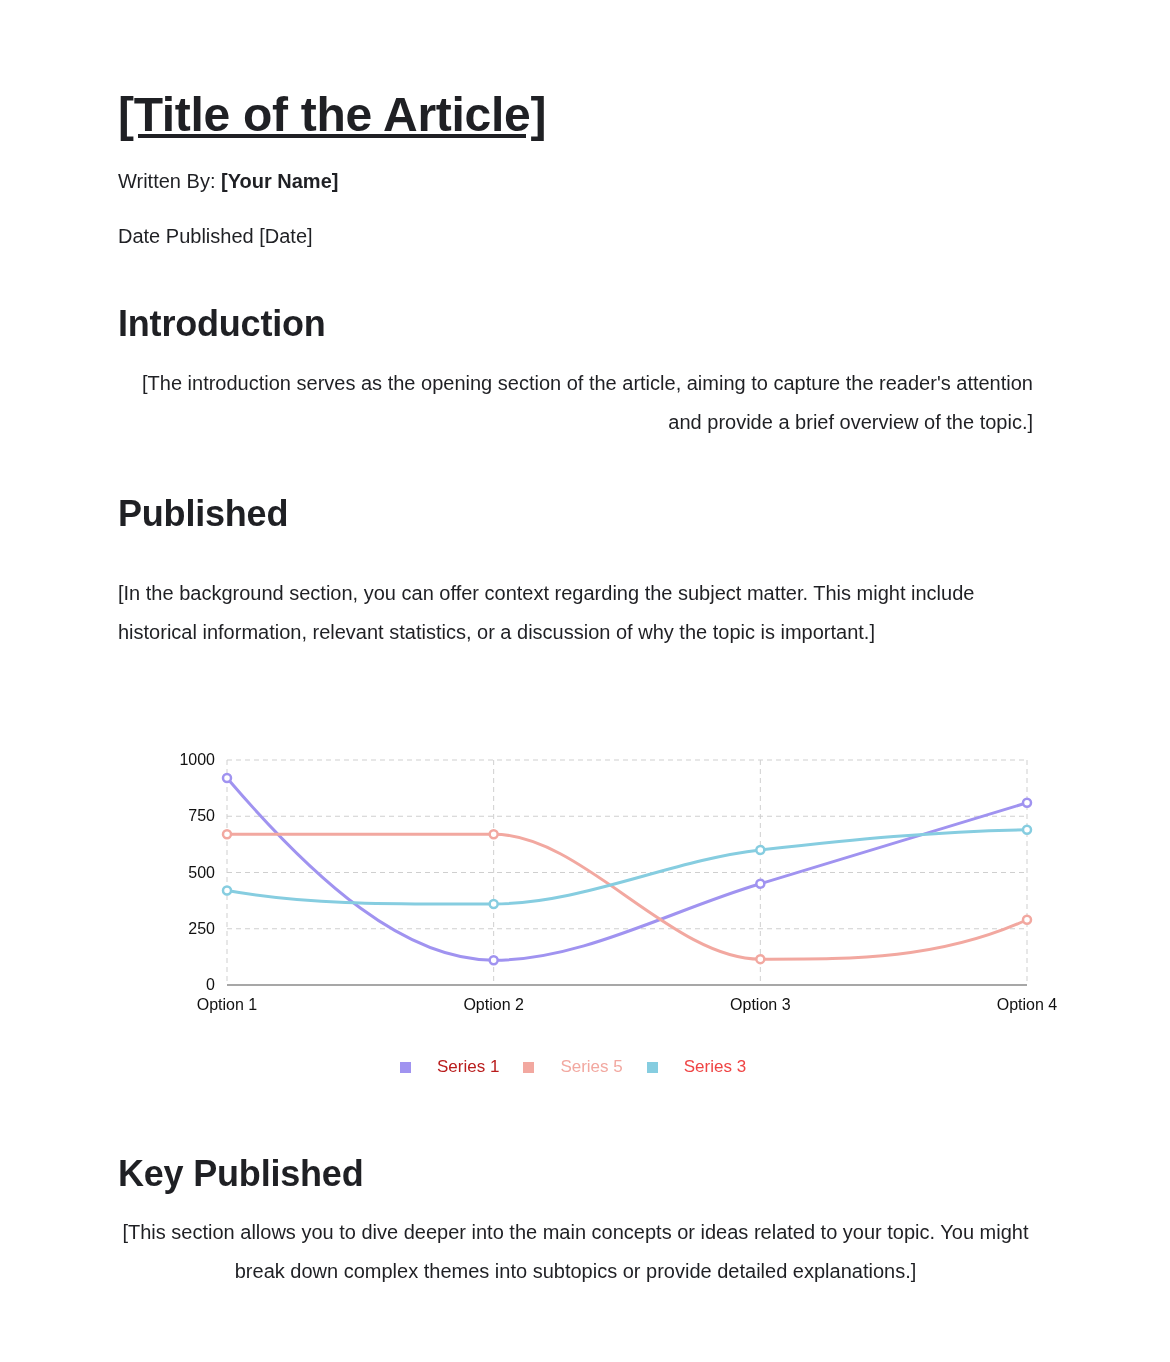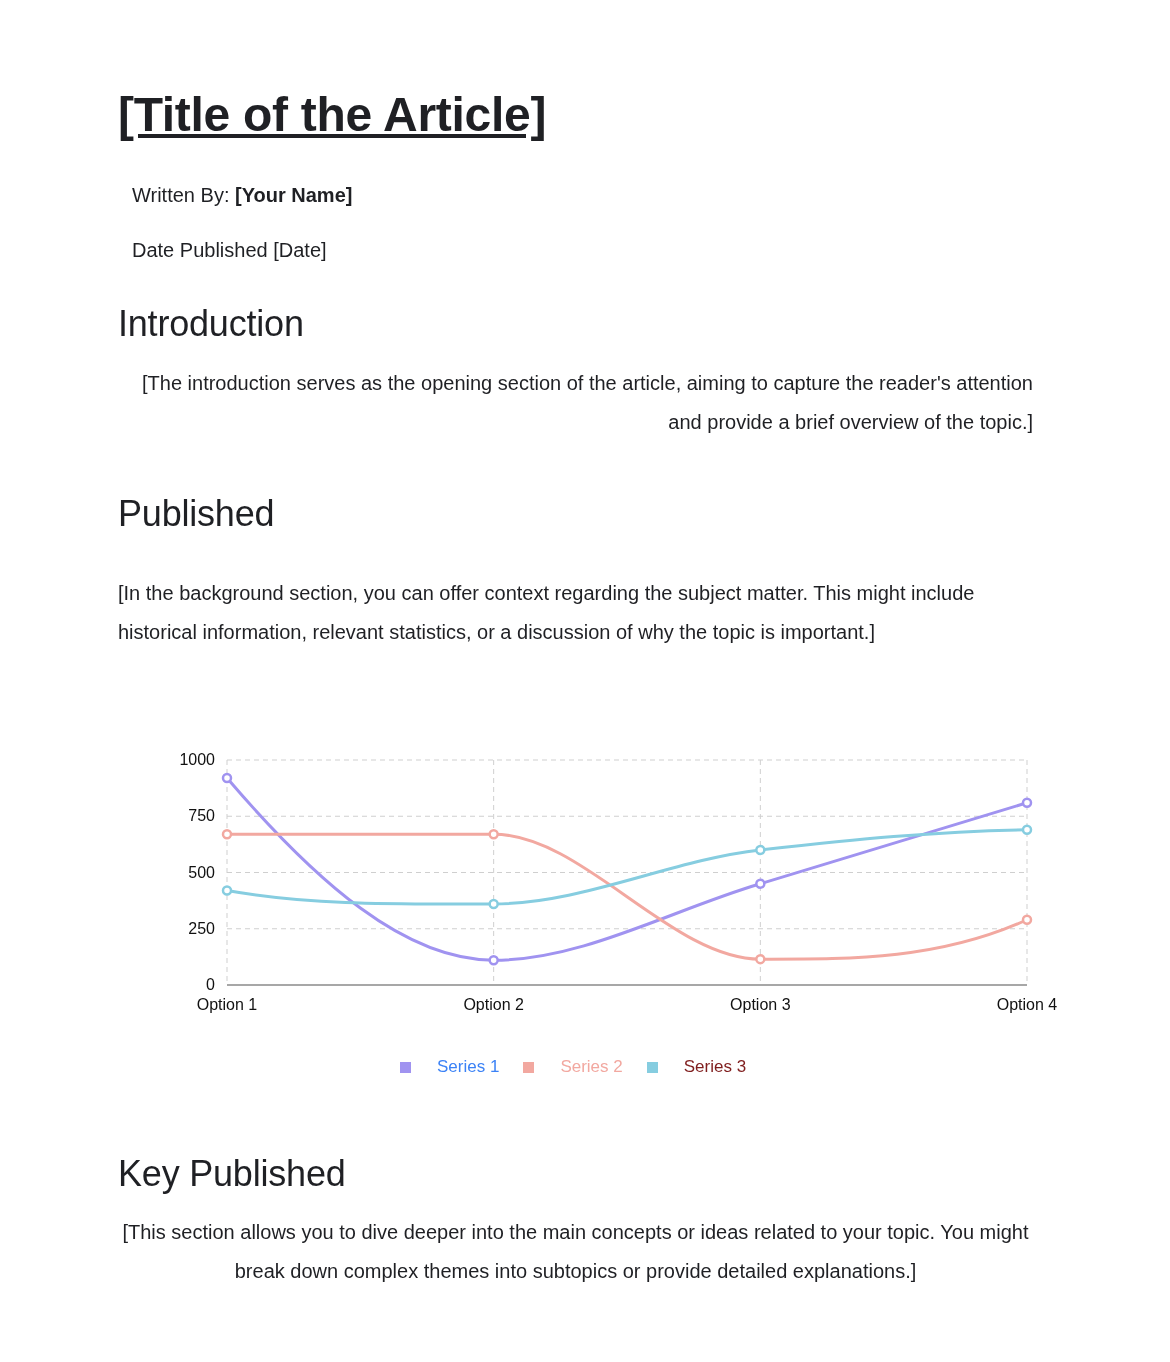--- a/index.html
+++ b/index.html
@@ -8,27 +8,27 @@
       font-family: "Liberation Sans", "DejaVu Sans", sans-serif;
       color: #1f2024;
       position: relative;
     }
     .page { position: absolute; left: 118px; top: 0; width: 930px; }
     .title {
       position: absolute; top: 86px; left: 0;
       font-size: 48px; font-weight: 700; margin: 0; letter-spacing: -0.3px;
       line-height: 58px; white-space: nowrap; text-decoration: underline;
     }
-    .meta { position: absolute; left: 0; font-size: 20px; line-height: 28px; margin: 14px; white-space: nowrap; }
+    .meta { position: absolute; left: 0; font-size: 20px; line-height: 28px; margin: 0; white-space: nowrap; }
     .meta.author { top: 167px; }
     .meta.date { top: 222px; }
     .meta b { font-weight: 700; }
     h2 {
       position: absolute; left: 0; margin: 0;
-      font-size: 36px; font-weight: 400; line-height: 44px; white-space: nowrap;
+      font-size: 36px; font-weight: 700; line-height: 44px; white-space: nowrap;
       letter-spacing: -0.2px;
     }
     p.body {
       position: absolute; left: 0; margin: 0; width: 915px;
       font-size: 20px; line-height: 39px;
     }
     #h-intro { top: 302px; }
     #p-intro { top: 364px; text-align: right; }
     #h-bg { top: 492px; }
     #p-bg { top: 574px; }
@@ -97,24 +97,24 @@
       <circle cx="1027" cy="919.75" r="4" fill="#ffffff" stroke="#f2a8a0" stroke-width="2.5"></circle>
       <path d="M227,890.5 C315.8888888888889,906.25 404.77777777777777,904 493.6666666666667,904 C582.5555555555555,904 671.4444444444445,859.8181818181819 760.3333333333334,850 C849.2222222222223,840.1818181818181 938.1111111111111,830.875 1027,829.75" fill="none" stroke="#86cde0" stroke-width="3" stroke-linecap="round"></path>
       <circle cx="227" cy="890.5" r="4" fill="#ffffff" stroke="#86cde0" stroke-width="2.5"></circle>
       <circle cx="493.6666666666667" cy="904" r="4" fill="#ffffff" stroke="#86cde0" stroke-width="2.5"></circle>
       <circle cx="760.3333333333334" cy="850" r="4" fill="#ffffff" stroke="#86cde0" stroke-width="2.5"></circle>
       <circle cx="1027" cy="829.75" r="4" fill="#ffffff" stroke="#86cde0" stroke-width="2.5"></circle>
     </svg>
   <div class="legend" id="legend">
       <div class="legend-item">
         <span class="legend-swatch" style="background: rgb(160, 147, 240);"></span>
-        <span style="color: #3b82f6;">Series 1</span>
+        <span style="color: #b91c1c;">Series 1</span>
       </div>
       <div class="legend-item">
         <span class="legend-swatch" style="background: rgb(242, 168, 160);"></span>
-        <span style="color: rgb(242, 168, 160);">Series 2</span>
+        <span style="color: rgb(242, 168, 160);">Series 5</span>
       </div>
       <div class="legend-item">
         <span class="legend-swatch" style="background: rgb(134, 205, 224);"></span>
-        <span style="color: #7f1d1d;">Series 3</span>
+        <span style="color: #ef4444;">Series 3</span>
       </div>
     </div>
 </div>
 
 </body></html>

